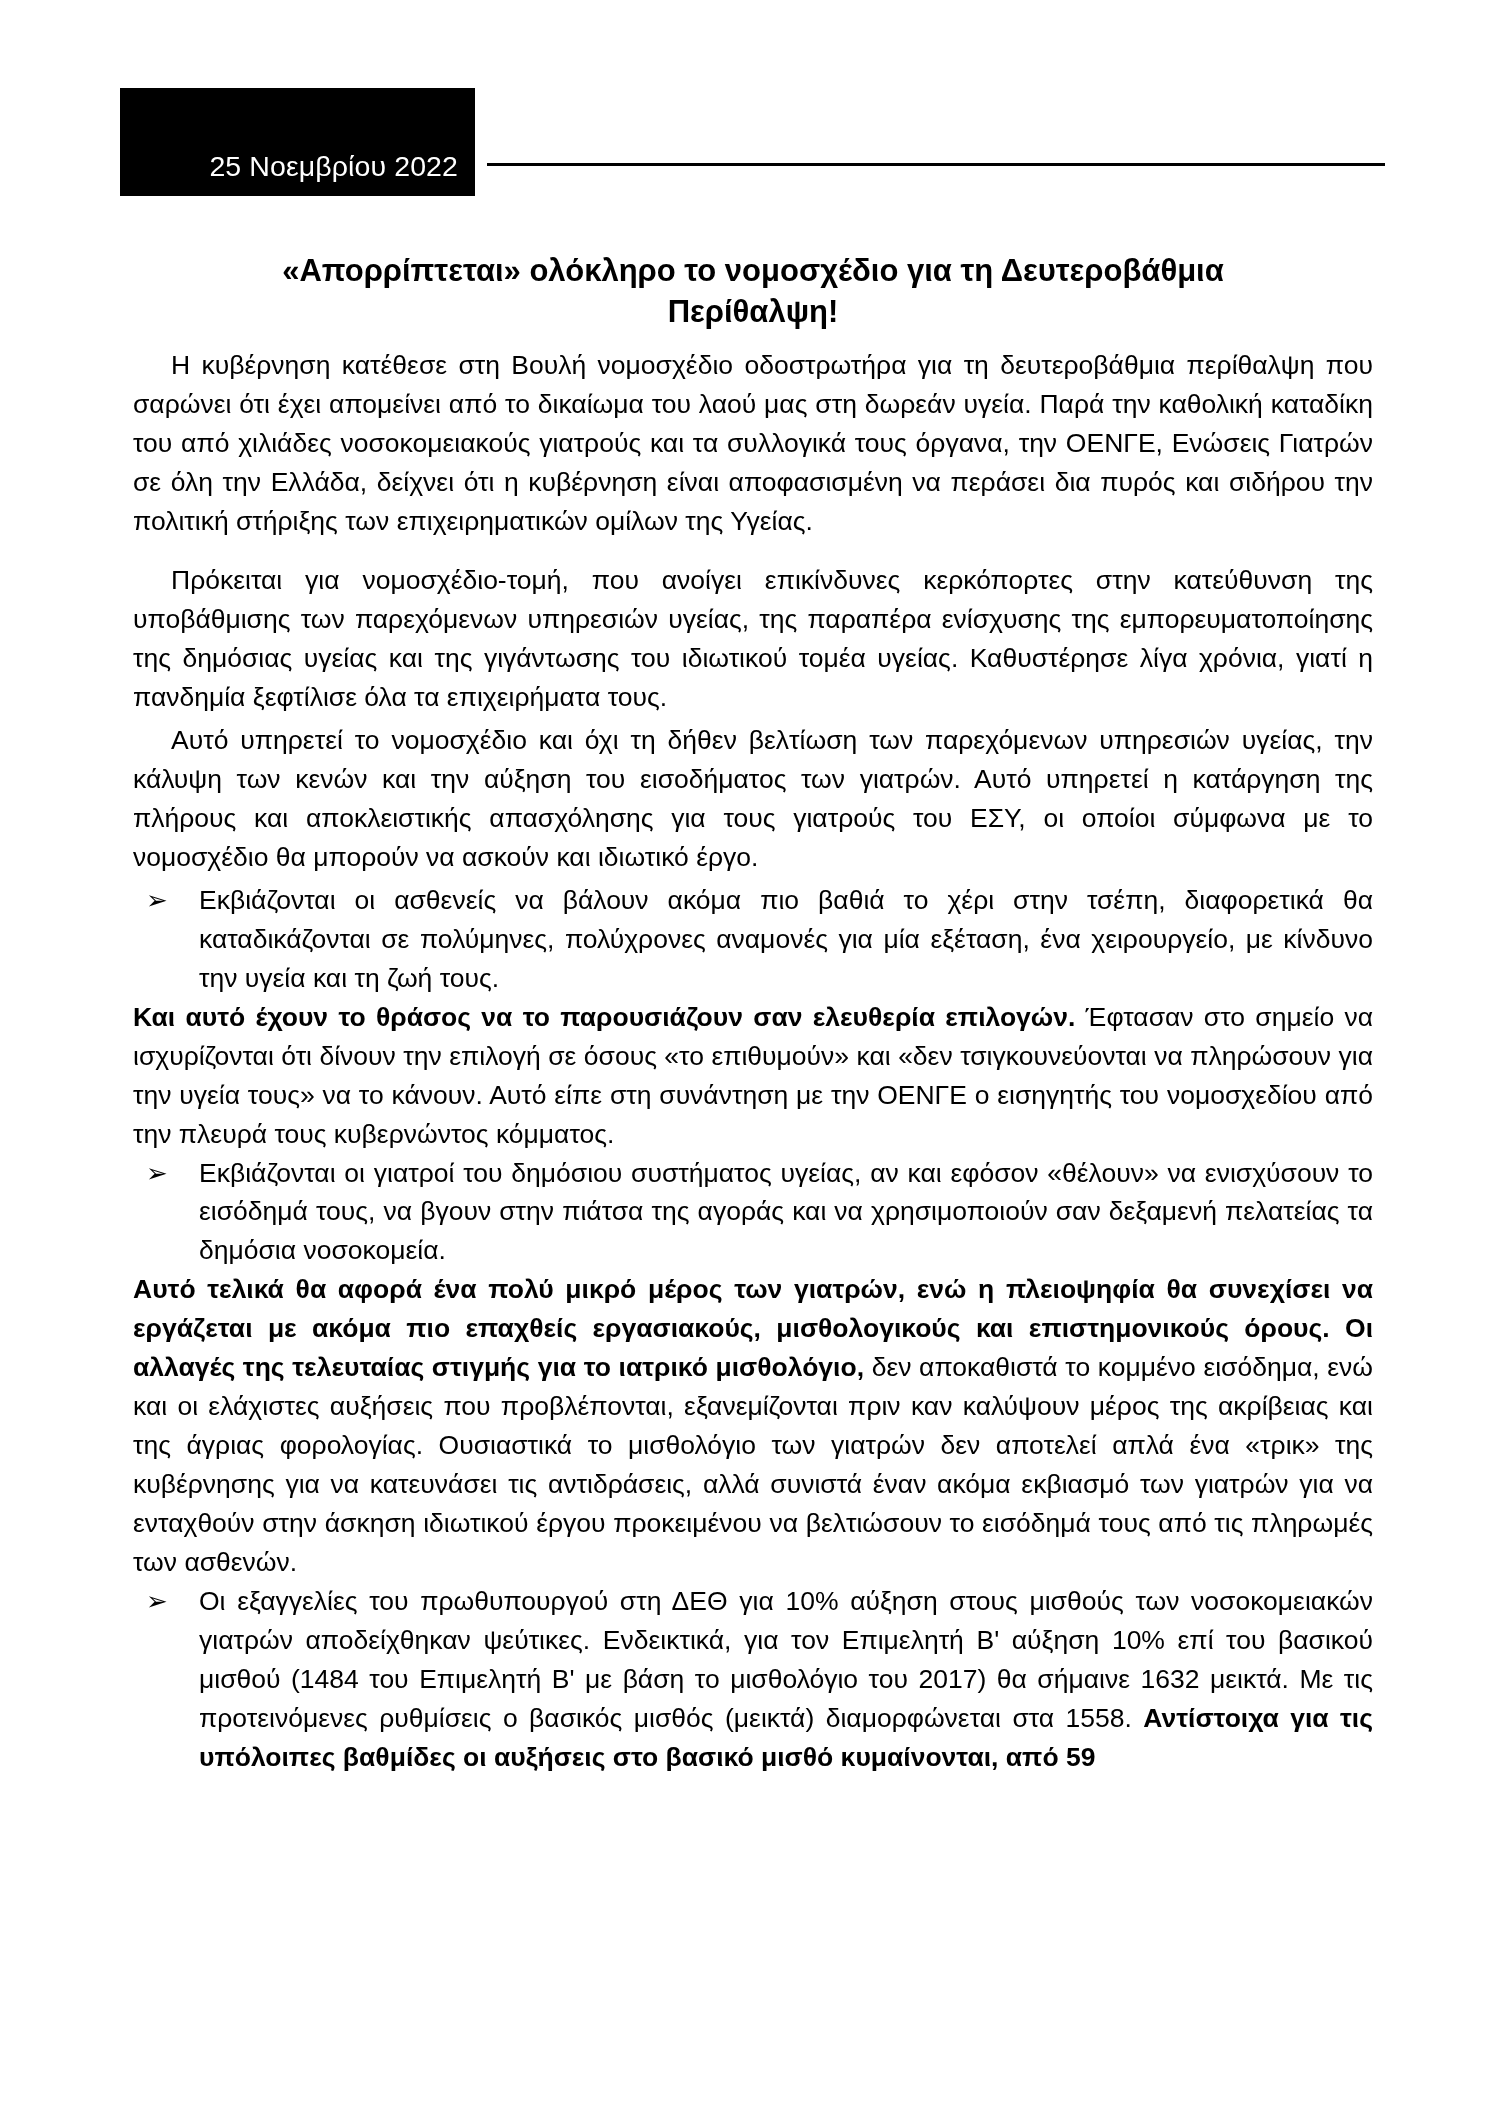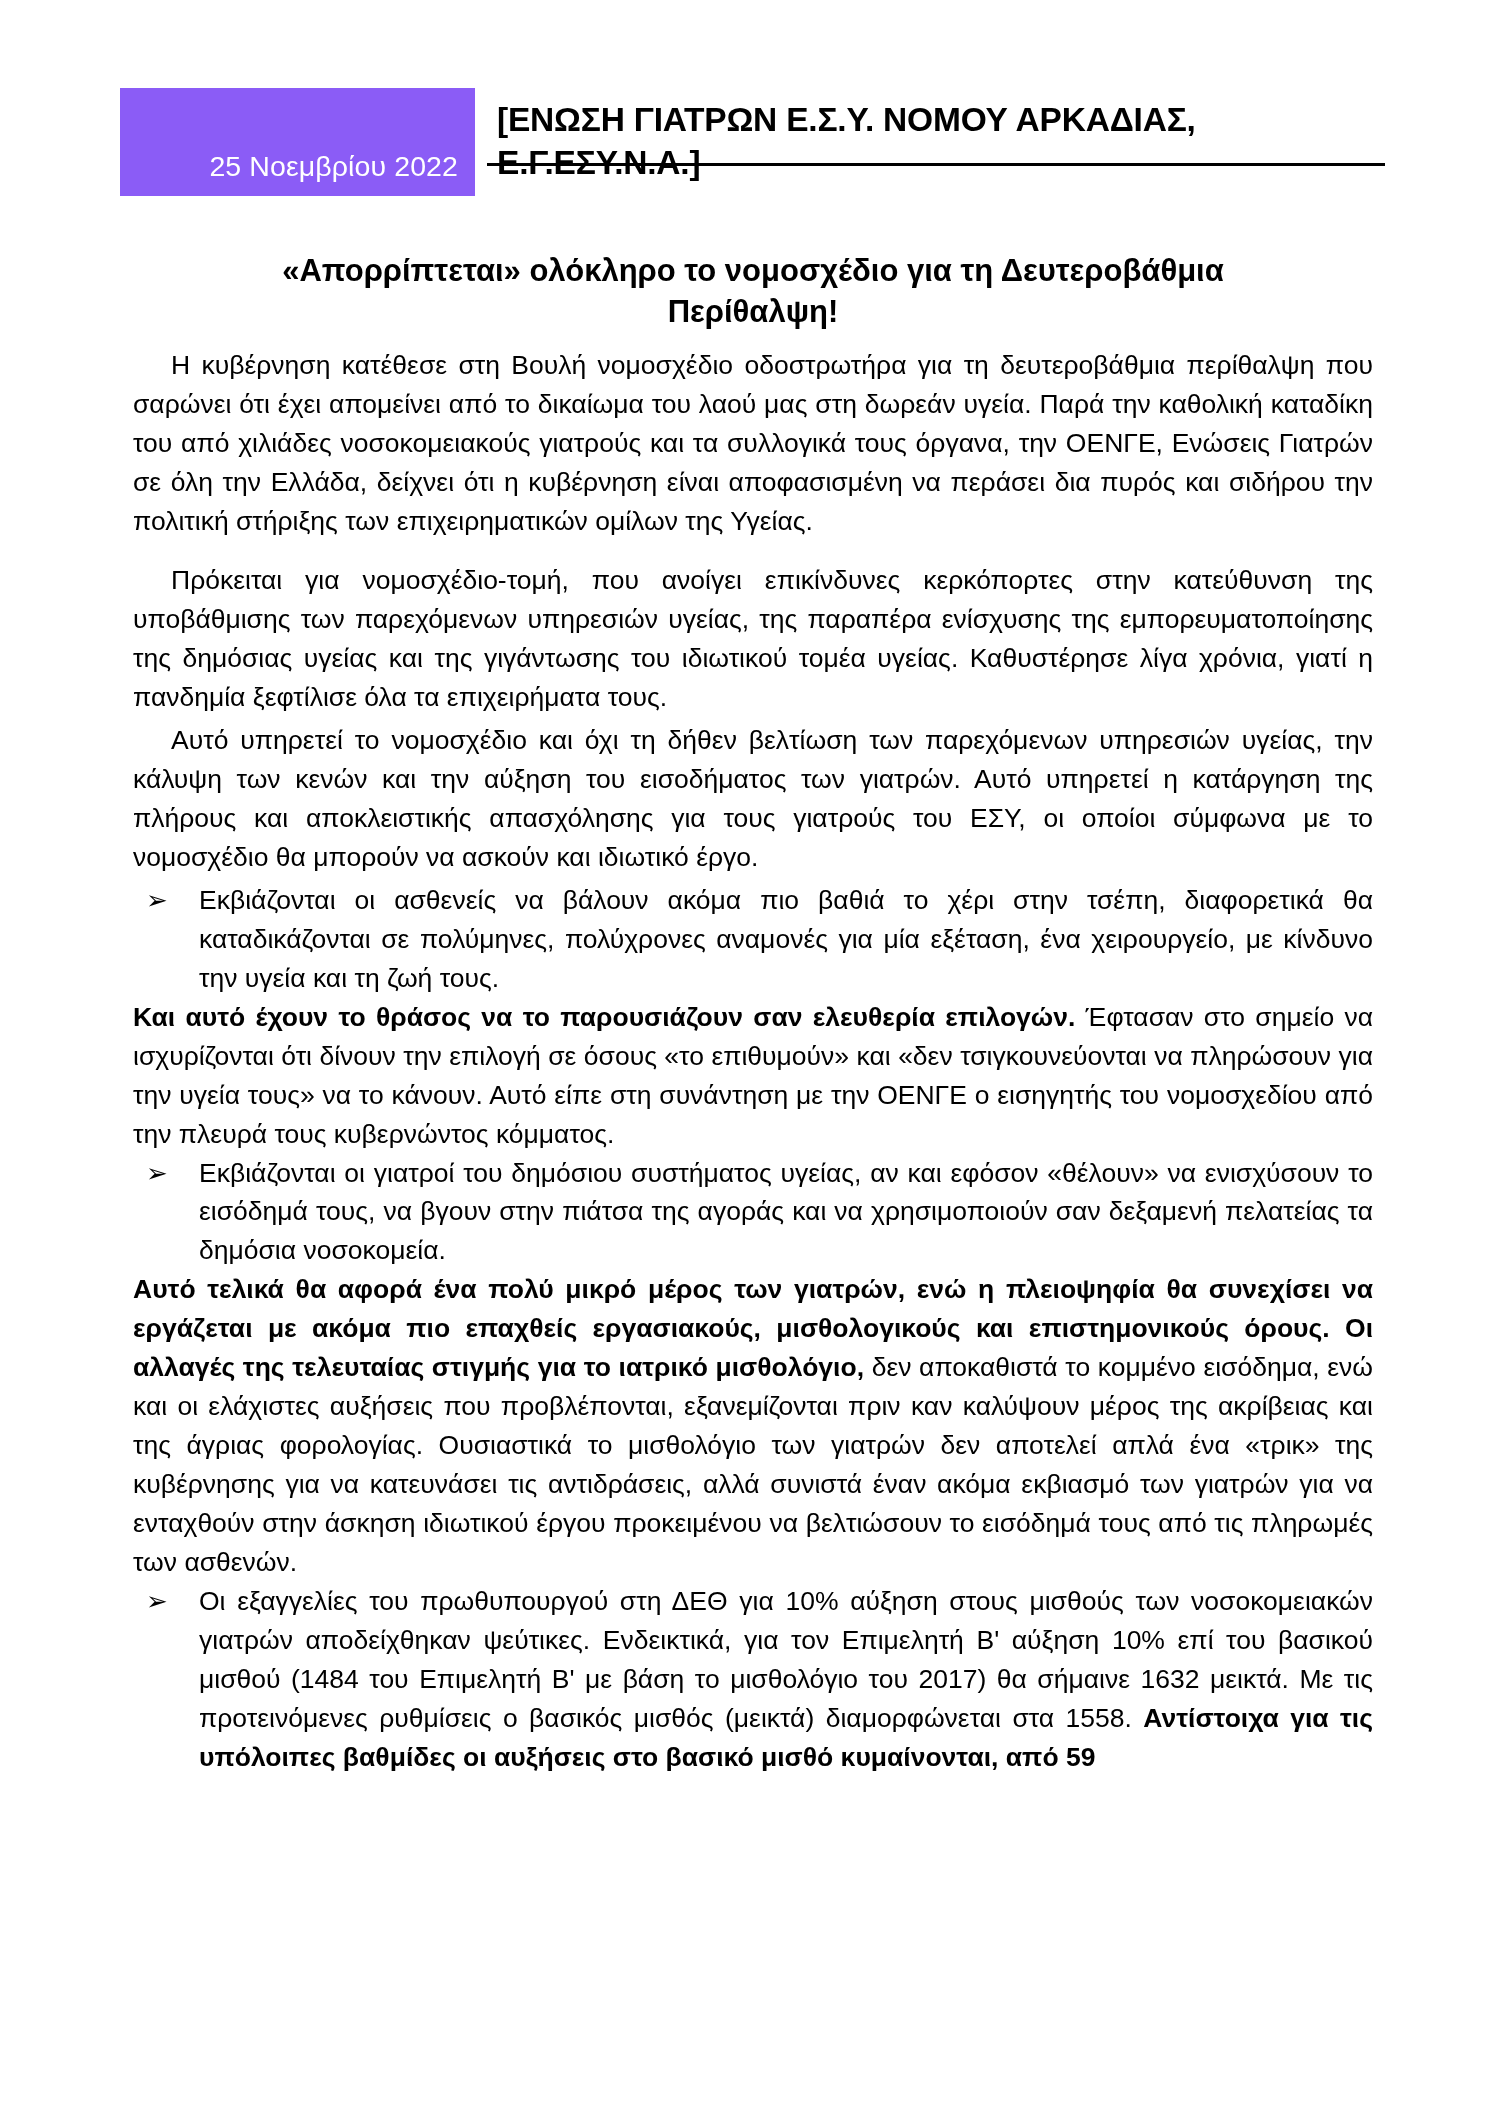--- a/index.html
+++ b/index.html
@@ -142,28 +142,22 @@
     font-weight: normal;
   }
 </style>
 </head>
 <body>
 
 <div class="page">
 
   <div class="masthead">
     <div class="masthead-row">
-      <div class="date-block" style="background: #8b5cf6;">
+      <div class="date-block" style="background: #000000;">
         <div class="date-text">25 Νοεμβρίου 2022</div>
-      </div>
-      <div class="org-title">
-        <div>
-          <span>[ΕΝΩΣΗ ΓΙΑΤΡΩΝ Ε.Σ.Υ. ΝΟΜΟΥ ΑΡΚΑΔΙΑΣ,</span>
-          <span>Ε.Γ.ΕΣΥ.Ν.Α.]</span>
-        </div>
       </div>
     </div>
   </div>
   <div class="masthead-rule"></div>
 
   <div class="content">
 
     <h1 class="doc-title">
       <span>«Απορρίπτεται» ολόκληρο το νομοσχέδιο για τη</span>
       <span>Δευτεροβάθμια Περίθαλψη!</span>

